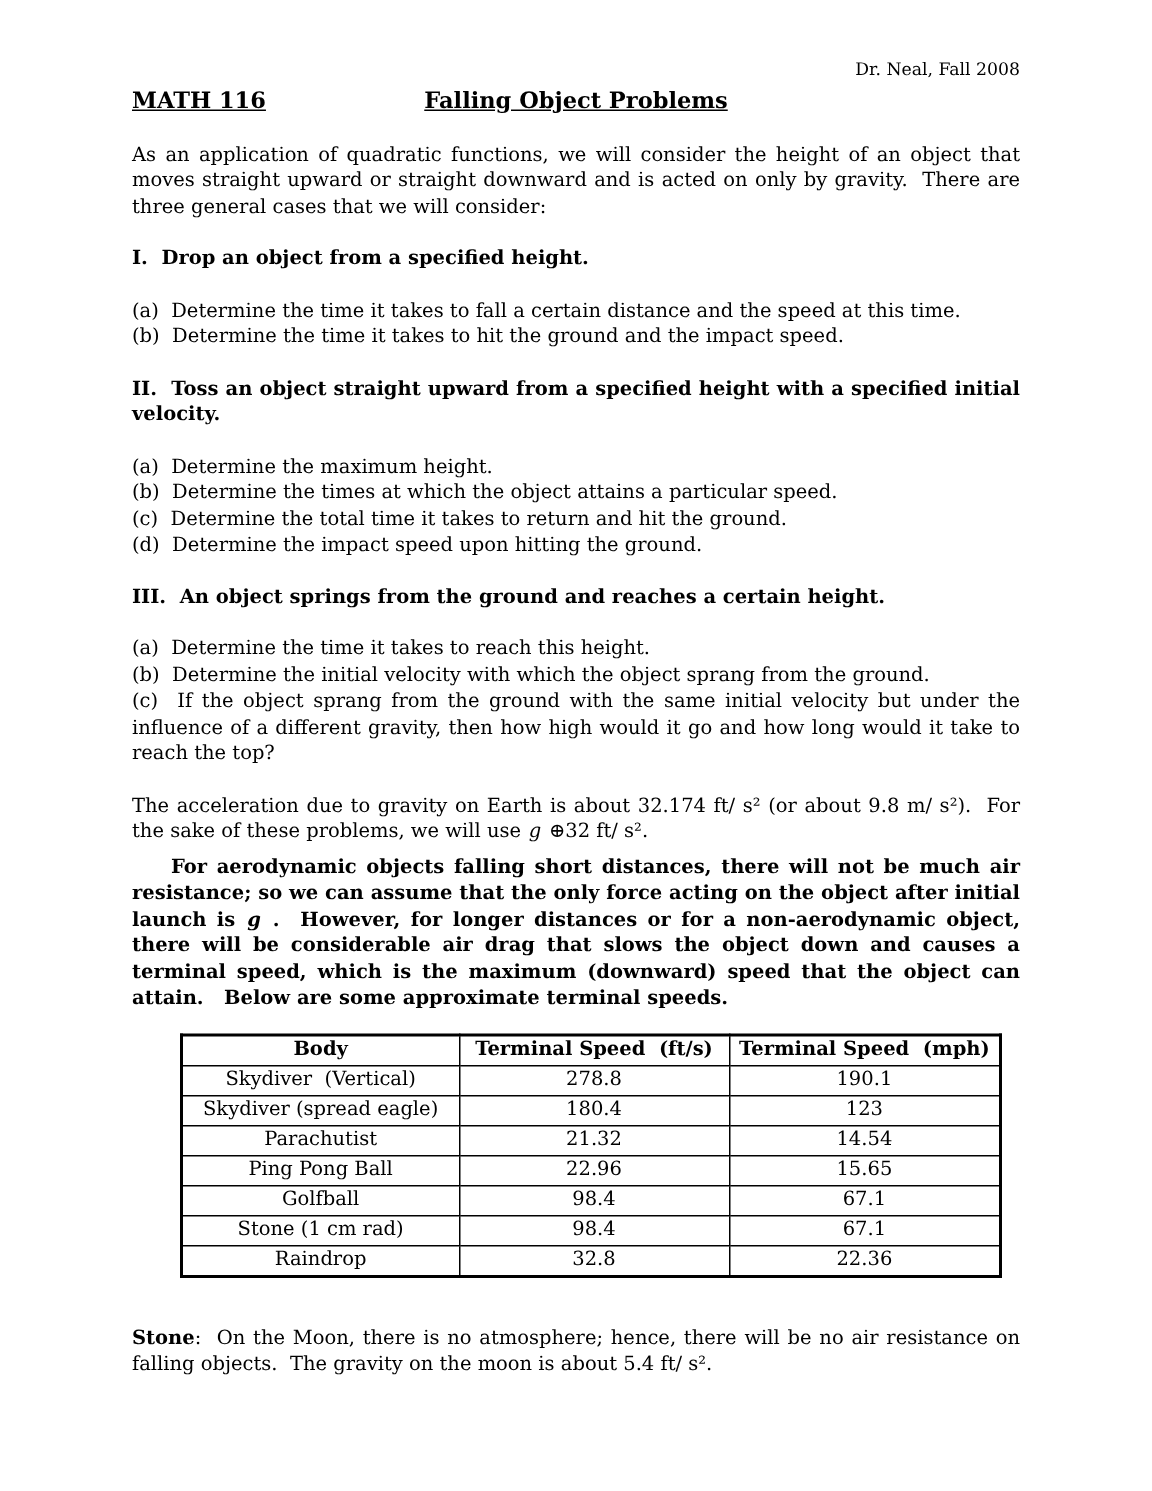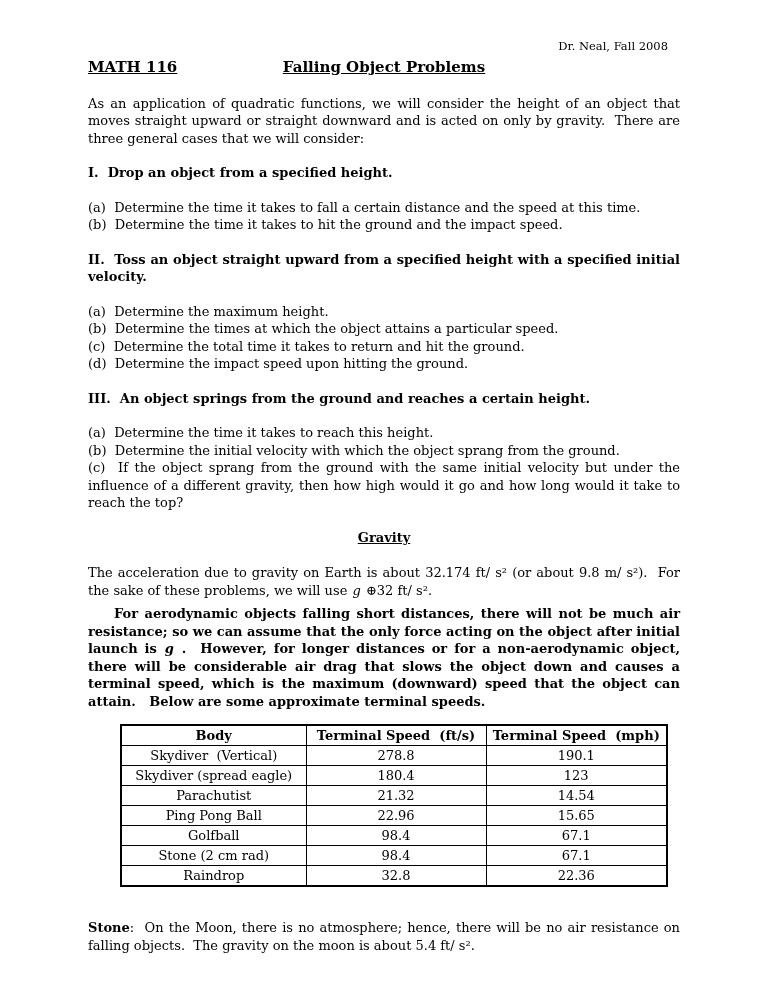--- a/index.html
+++ b/index.html
@@ -12,21 +12,21 @@
     box-sizing: border-box;
     width: 768px; height: 994px;
     padding: 38px 88px 0 88px;
     background: #fff;
     font-size: 13px;
     line-height: 17.5px;
   }
   .byline {
     text-align: right;
     font-size: 11.5px;
-    margin: 0 12px 3px 0;
+    margin: 0 0 3px 0;
   }
   .titlebar {
     position: relative;
     height: 22px;
     font-size: 15px;
     font-weight: bold;
     margin: 0 0 14px 0;
   }
   .course { text-decoration: underline; }
   .doctitle {
@@ -103,21 +103,20 @@
     <p class="item">(d)&nbsp; Determine the impact speed upon hitting the ground.</p>
   </div>
 
   <p class="para heading">III.&nbsp; An object springs from the ground and reaches a certain height.</p>
   <div class="items">
     <p class="item">(a)&nbsp; Determine the time it takes to reach this height.</p>
     <p class="item">(b)&nbsp; Determine the initial velocity with which the object sprang from the ground.</p>
     <p class="item">(c)&nbsp; If the object sprang from the ground with the same initial velocity but under the influence of a different gravity, then how high would it go and how long would it take to reach the top?</p>
   </div>
 
-  <p class="center-heading">Gravity</p>
 
   <p class="para tight"><span>The acceleration due to gravity on Earth is about 32.174 ft/ s² (or about 9.8 m/ s²).&nbsp; For the sake of these problems, we will use </span><span class="mg">g</span><span> ⊕32 ft/ s².</span></p>
 
   <p class="para indent"><span>For aerodynamic objects falling short distances, there will not be much air resistance; so we can assume that the only force acting on the object after initial launch is </span><span class="mg">g</span><span> .&nbsp; However, for longer distances or for a non-aerodynamic object, there will be considerable air drag that slows the object down and causes a terminal speed, which is the maximum (downward) speed that the object can attain.&nbsp; &nbsp;Below are some approximate terminal speeds.</span></p>
 
   <table class="speeds">
     <colgroup>
         <col class="c1">
         <col class="c2">
         <col class="c3">
@@ -149,21 +148,21 @@
         <td>Ping Pong Ball</td>
         <td>22.96</td>
         <td>15.65</td>
       </tr>
       <tr>
         <td>Golfball</td>
         <td>98.4</td>
         <td>67.1</td>
       </tr>
       <tr>
-        <td>Stone (2 cm rad)</td>
+        <td>Stone (1 cm rad)</td>
         <td>98.4</td>
         <td>67.1</td>
       </tr>
       <tr>
         <td>Raindrop</td>
         <td>32.8</td>
         <td>22.36</td>
       </tr>
     </tbody>
   </table>

